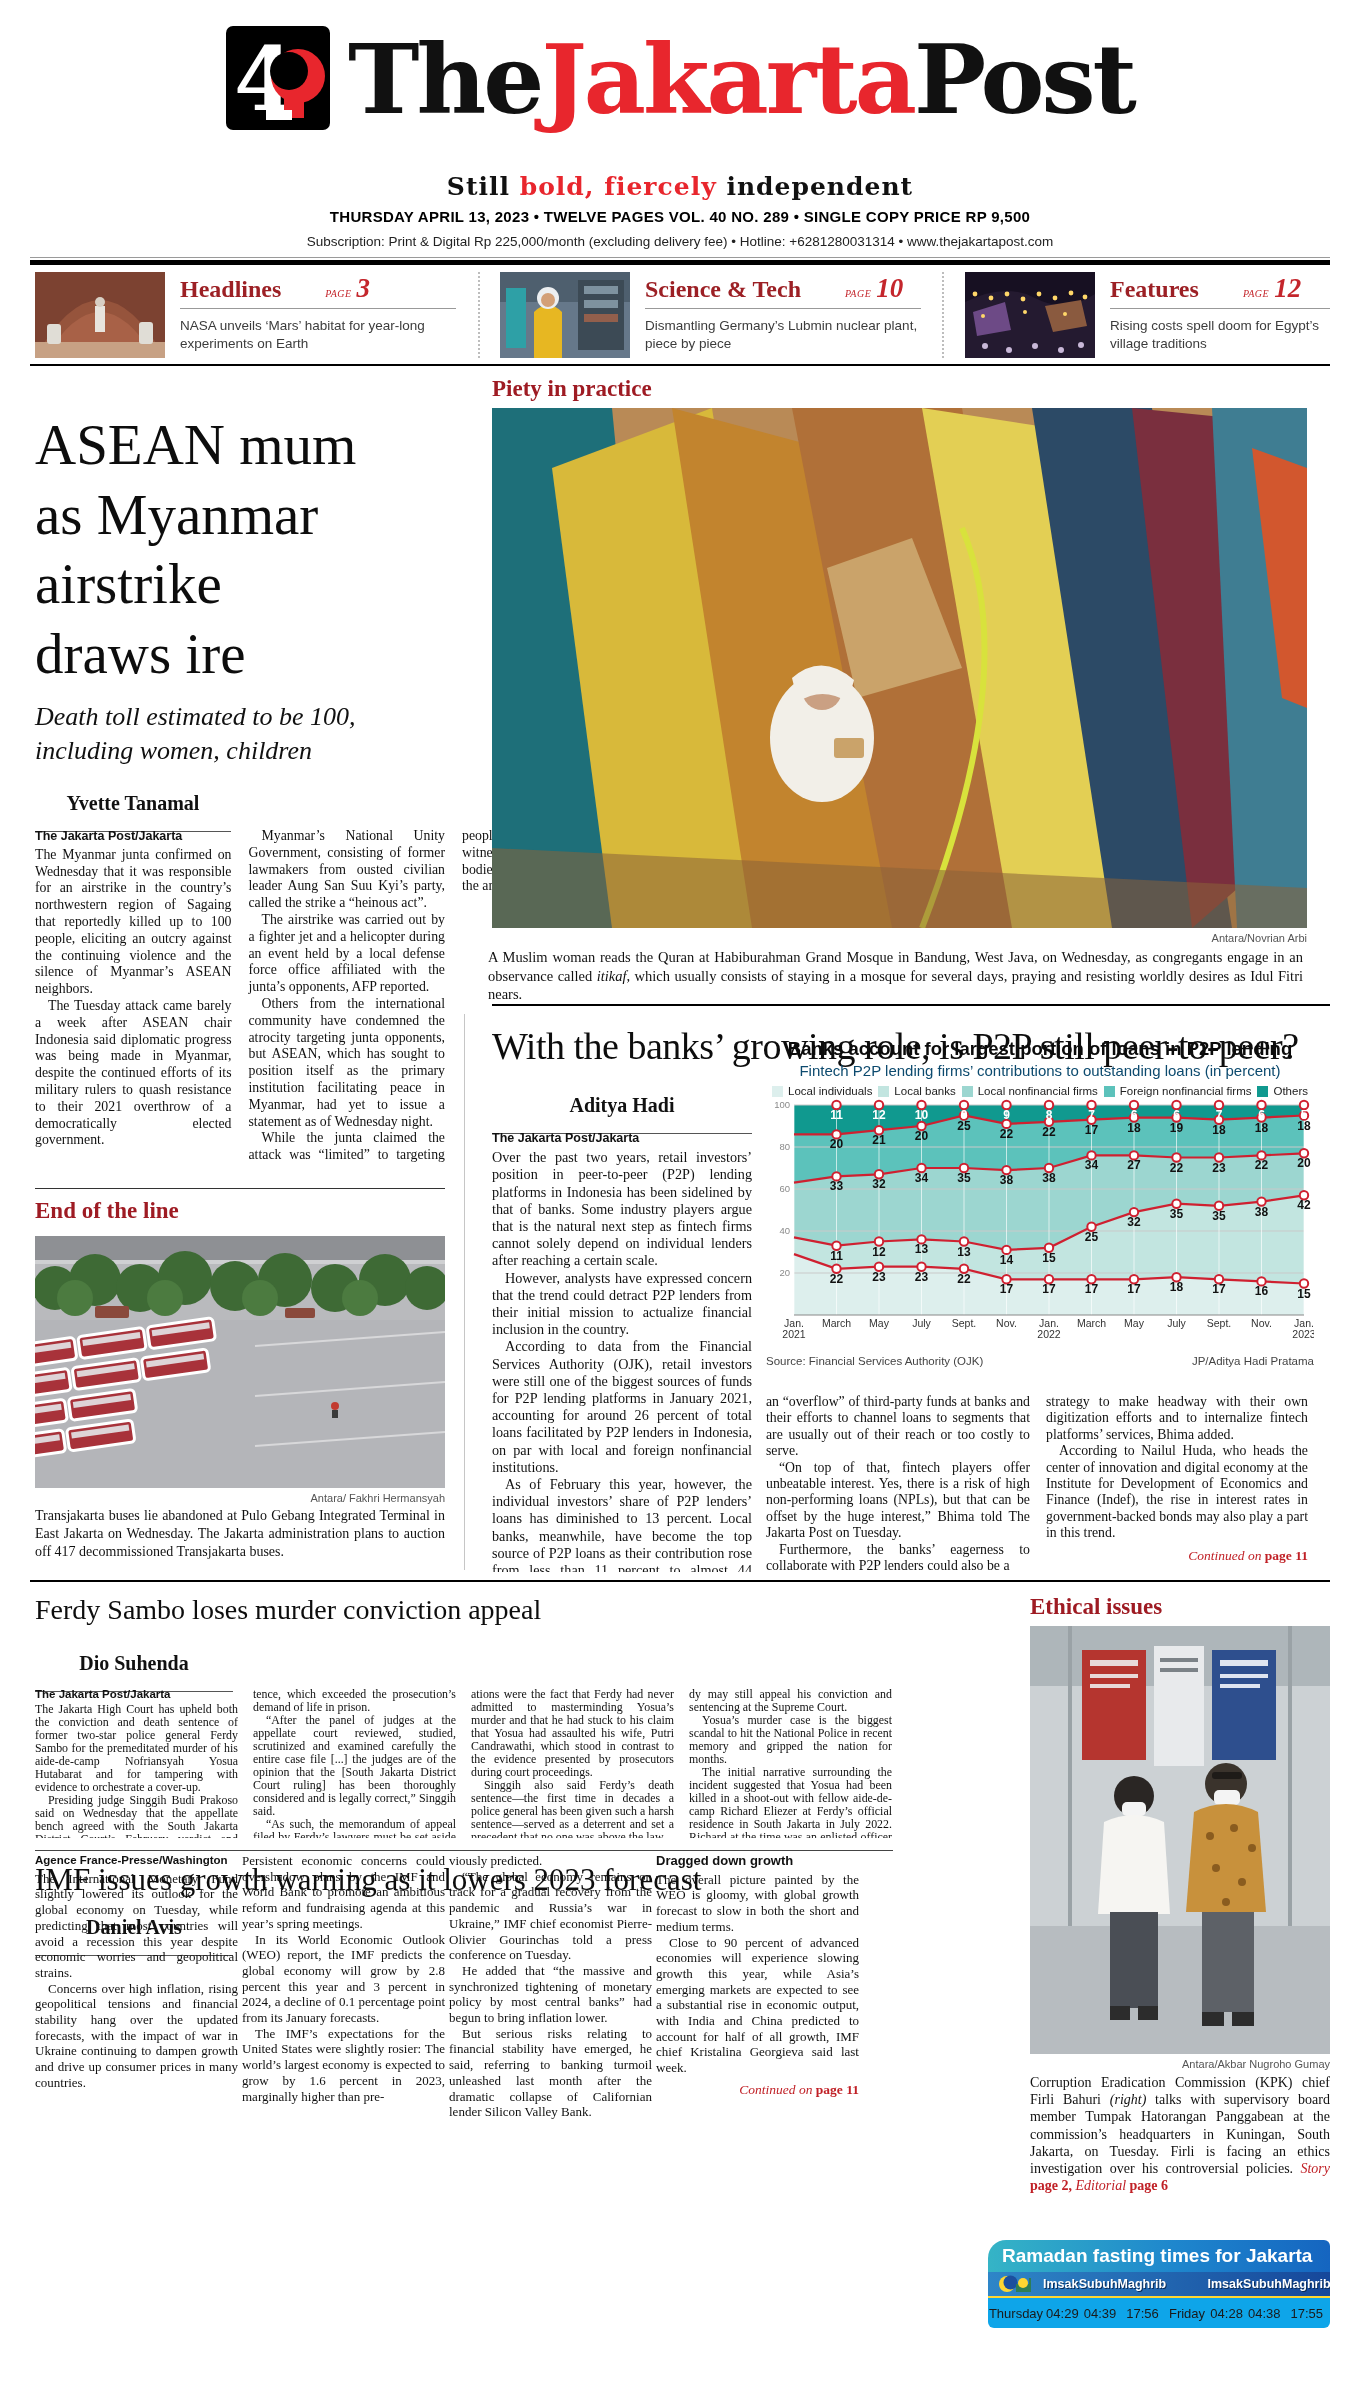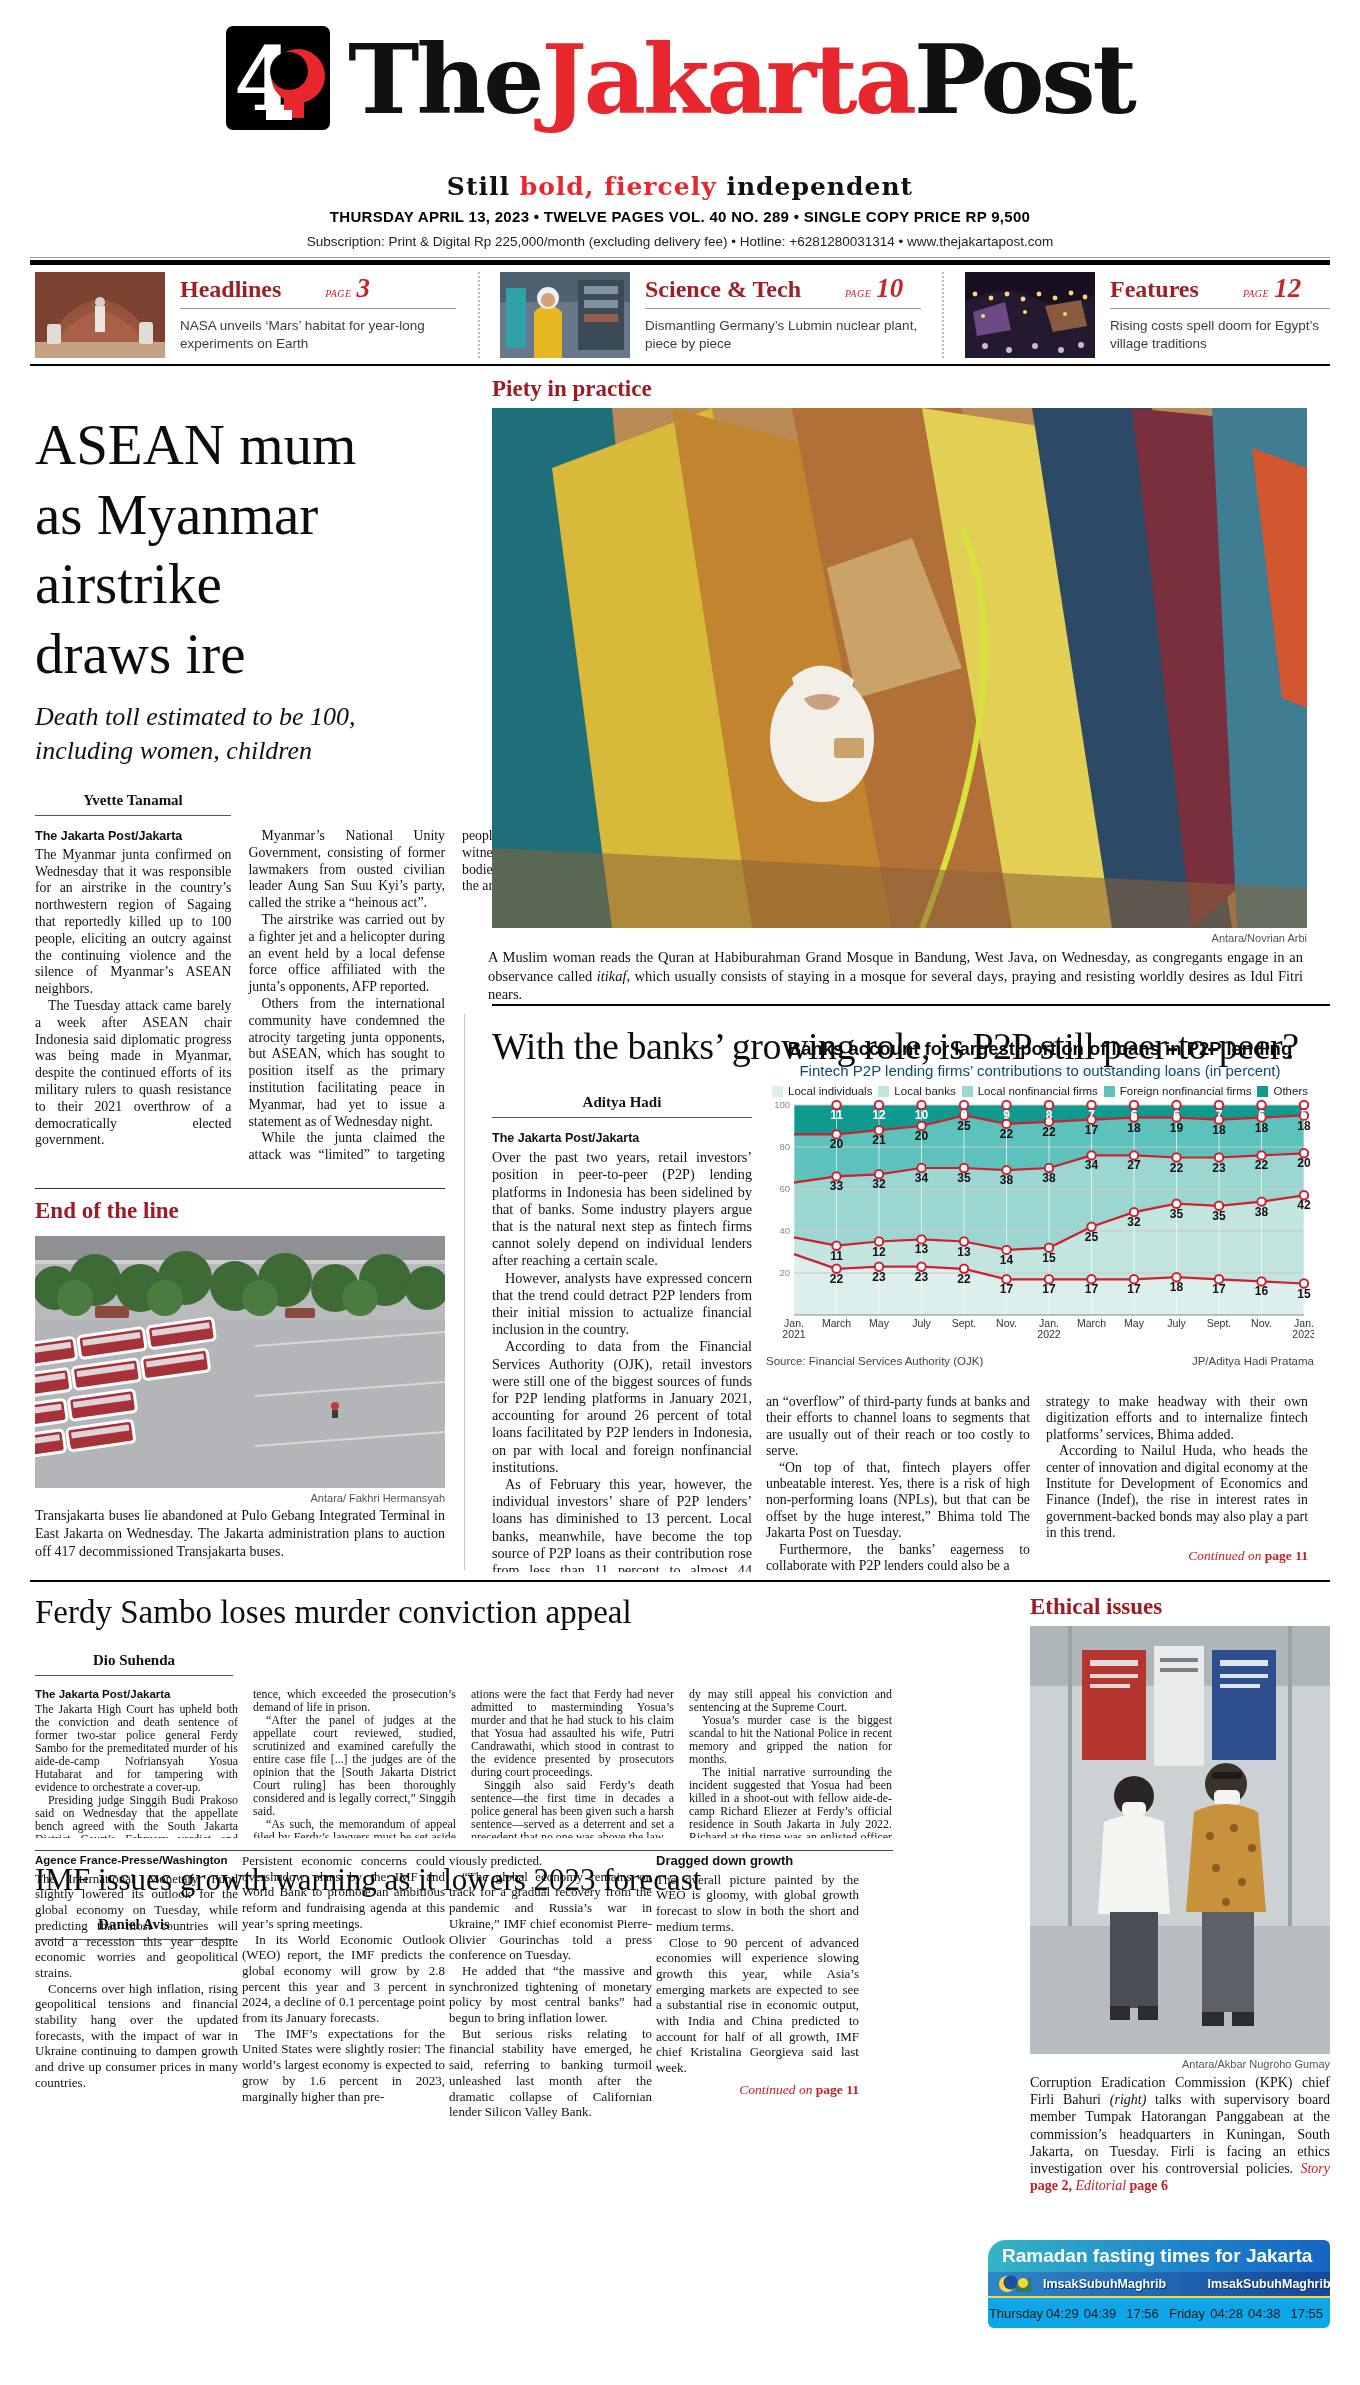--- a/index.html
+++ b/index.html
@@ -32,21 +32,21 @@
   .pagechip .num{font-family:"Liberation Serif",serif;font-style:italic;font-weight:bold;font-size:27px;line-height:.8;}
   .teaser-desc{margin-top:8px;font-size:13.5px;line-height:1.35;color:#3c3c3c;width:100%;}
   .dotted-v{border-left:2px dotted #bdbdbd;width:0;}
 
   
   .kicker{font-family:"Liberation Serif",serif;font-weight:bold;font-size:23px;color:#9e1b23;}
 
   
   .headline{font-family:"Liberation Serif",serif;font-weight:normal;color:#0d0d0d;}
   .subhead{font-style:italic;font-size:26px;line-height:1.3;white-space:pre-line;}
-  .byline{font-weight:bold;font-size:15px;text-align:center;border-bottom:1px solid #555;padding-bottom:6px;}
+  .byline{font-weight:bold;font-size:20px;text-align:center;border-bottom:1px solid #555;padding-bottom:16px;}
   .lead-src{font-family:"Liberation Sans",sans-serif;font-weight:bold;font-size:12.5px;margin:0 0 2px 0;}
   .body-text{font-size:13.8px;line-height:16.8px;text-align:justify;}
   .body-text p{margin:0;}
   .body-text p + p{text-indent:13px;}
   .cols2{column-count:2;column-gap:17px;column-fill:auto;}
   .continued{text-align:right;color:#c02026;font-size:13.5px;margin-top:6px;}
   .continued .c1{font-style:italic;}
   .continued .c2{font-weight:bold;}
   .credit{font-family:"Liberation Sans",sans-serif;font-size:11px;color:#555;text-align:right;}
   .caption{font-size:14.5px;line-height:1.28;text-align:justify;}
@@ -524,21 +524,21 @@
     <div>
         <p>strategy to make headway with their own digitization efforts and to internalize fintech platforms’ services, Bhima added.</p>
         <p>According to Nailul Huda, who heads the center of innovation and digital economy at the Institute for Development of Economics and Finance (Indef), the rise in interest rates in government-backed bonds may also play a part in this trend.</p>
       </div>
     <div class="continued"><span class="c1">Continued on </span><span class="c2">page 11</span></div>
   </div>
 
   <div class="abs" style="left:464px;top:1014px;width:1px;height:556px;background:#c6c6c6;"></div>
 
   <div class="abs rule-black" style="left:30px;top:1580px;width:1300px;height:2px;"></div>
-  <div class="abs headline" style="left:35px;top:1594px;width:900px;font-size:33px;white-space:nowrap;">Ferdy Sambo loses murder conviction appeal</div>
+  <div class="abs headline" style="left:35px;top:1594px;width:900px;font-size:28px;white-space:nowrap;">Ferdy Sambo loses murder conviction appeal</div>
   <div class="abs byline" style="left:35px;top:1652px;width:198px;">Dio Suhenda</div>
   <div class="abs" style="left:35px;top:1688px;width:858px;height:150px;display:flex;gap:15px;">
     <div class="body-text" style="width:203px;font-size:11.9px;line-height:13px;overflow:hidden;">
       <div class="lead-src" style="font-size:11.5px;">The Jakarta Post/Jakarta</div>
       <div>
           <p>The Jakarta High Court has upheld both the conviction and death sentence of former two-star police general Ferdy Sambo for the premeditated murder of his aide-de-camp Nofriansyah Yosua Hutabarat and for tampering with evidence to orchestrate a cover-up.</p>
           <p>Presiding judge Singgih Budi Prakoso said on Wednesday that the appellate bench agreed with the South Jakarta District Court’s February verdict and death sen-</p>
         </div>
     </div>
     <div class="body-text" style="width:203px;font-size:11.9px;line-height:13px;overflow:hidden;">

